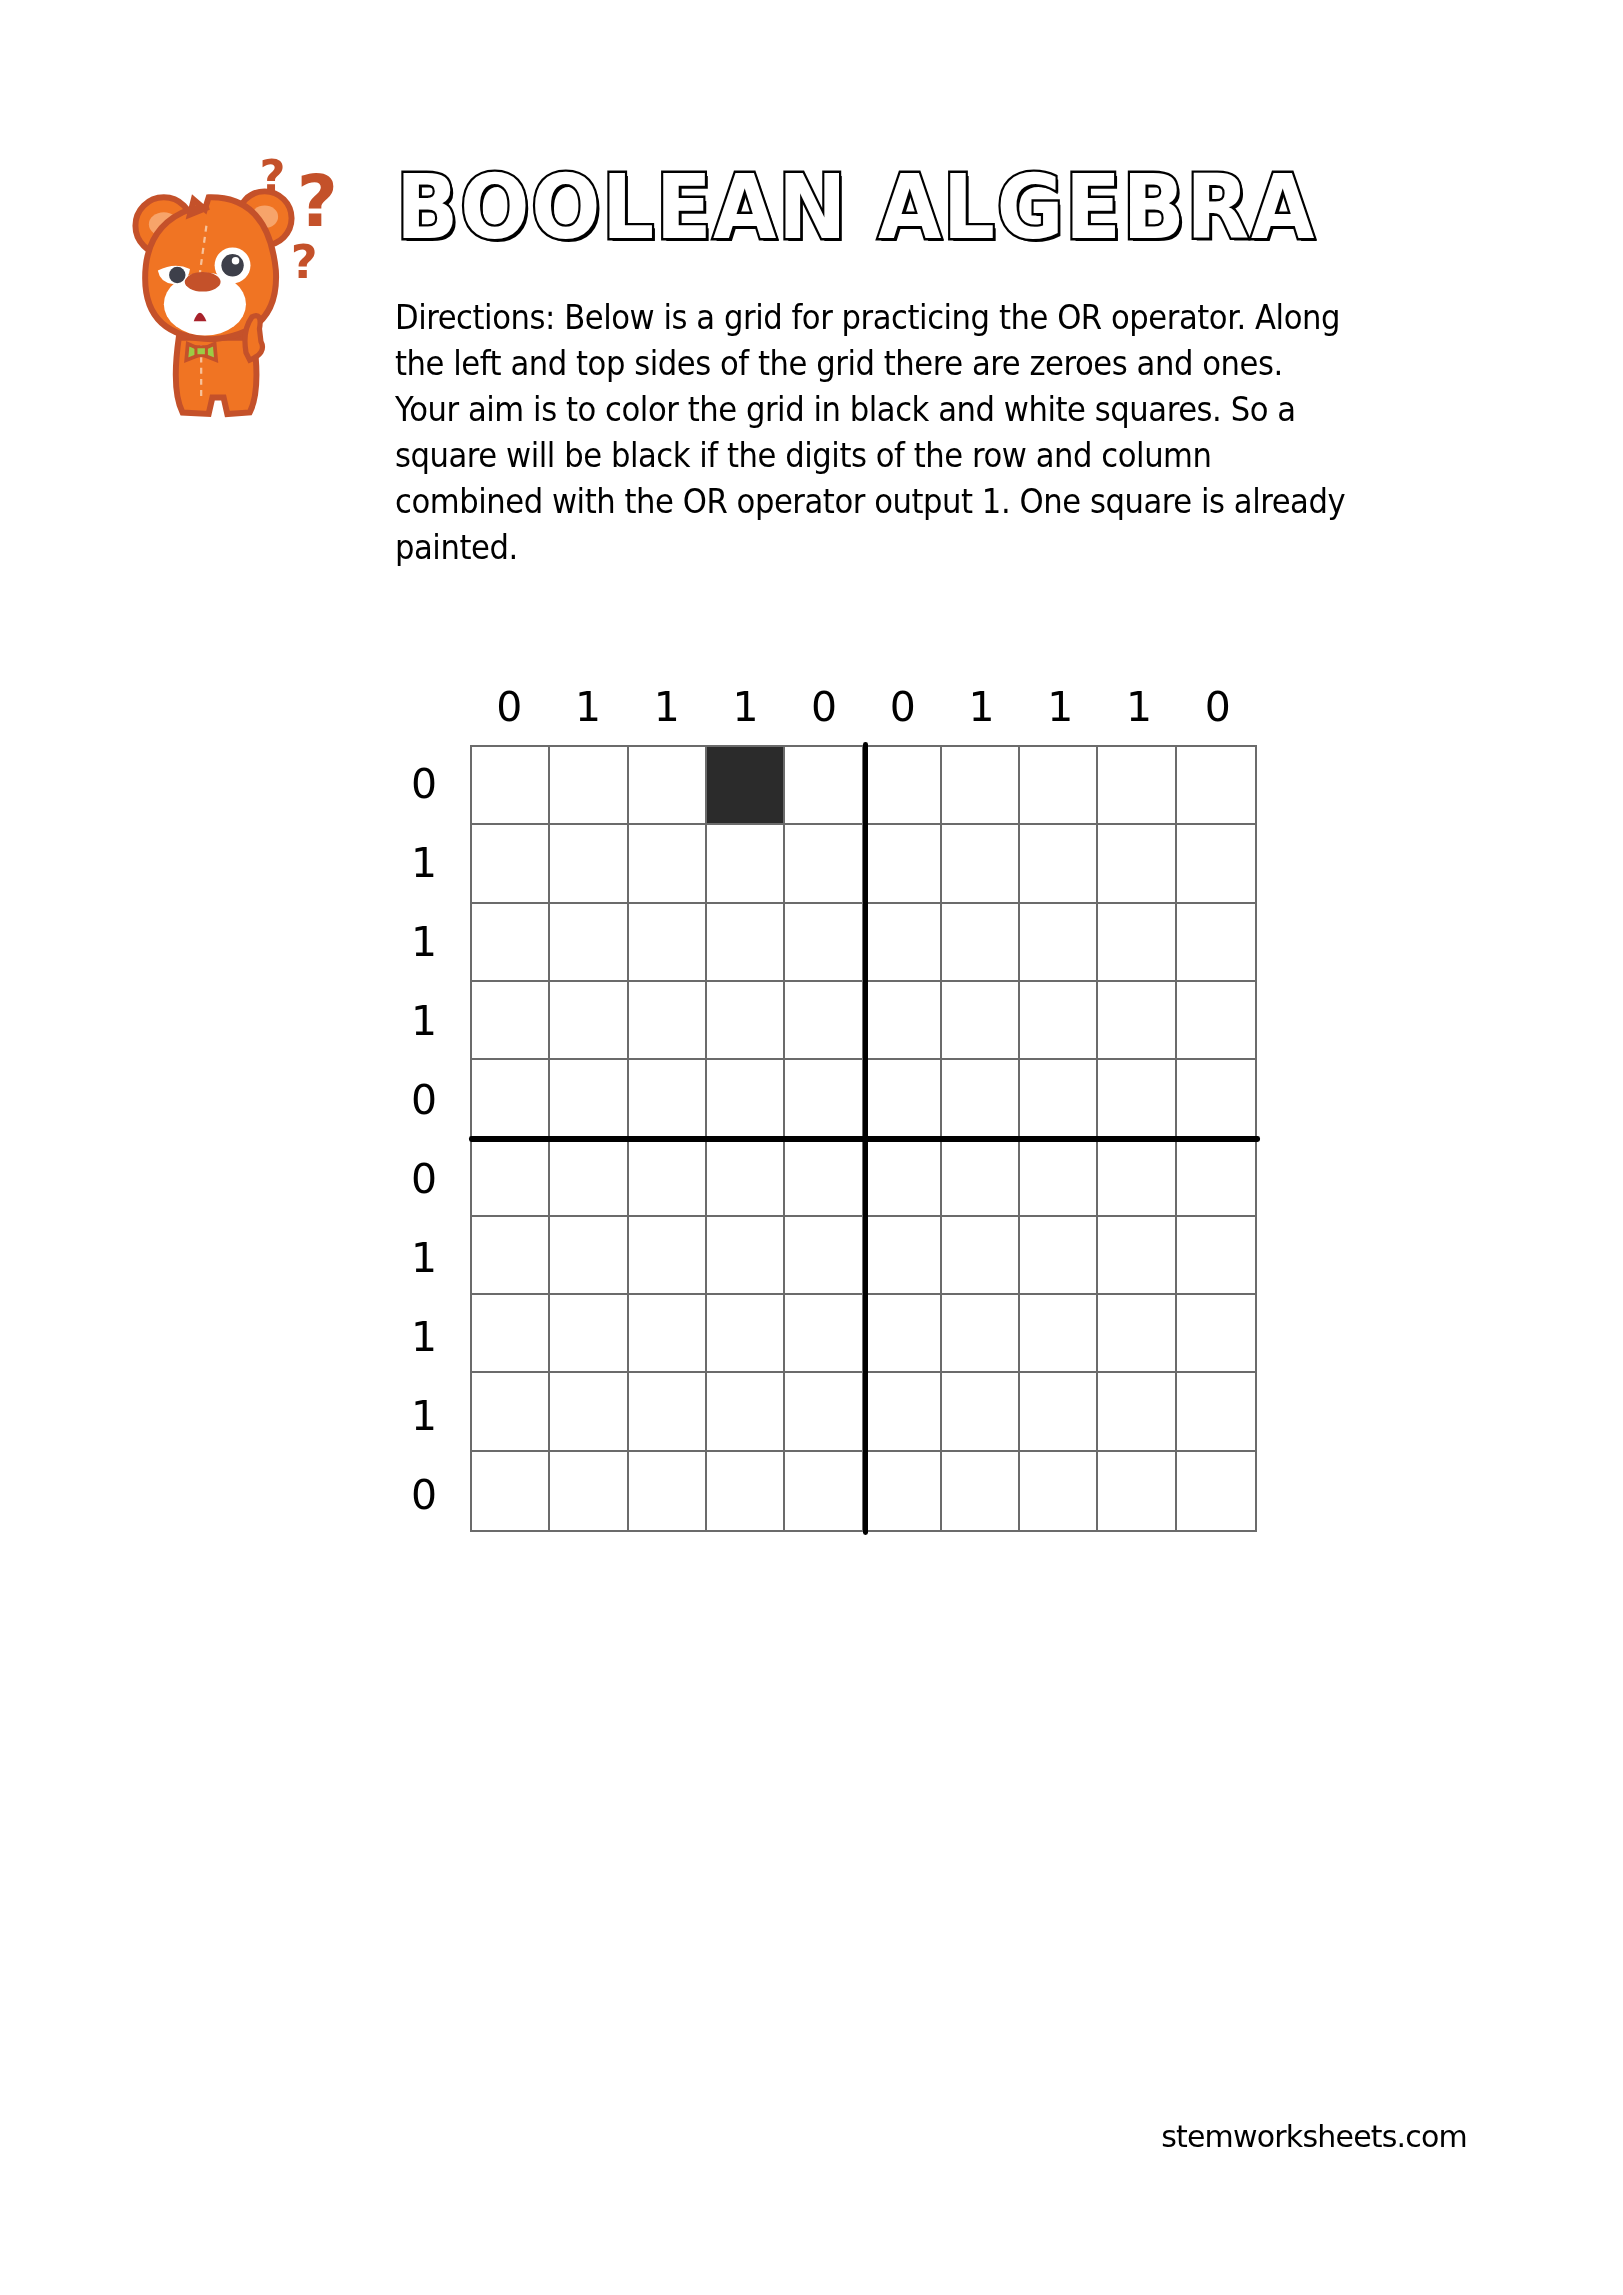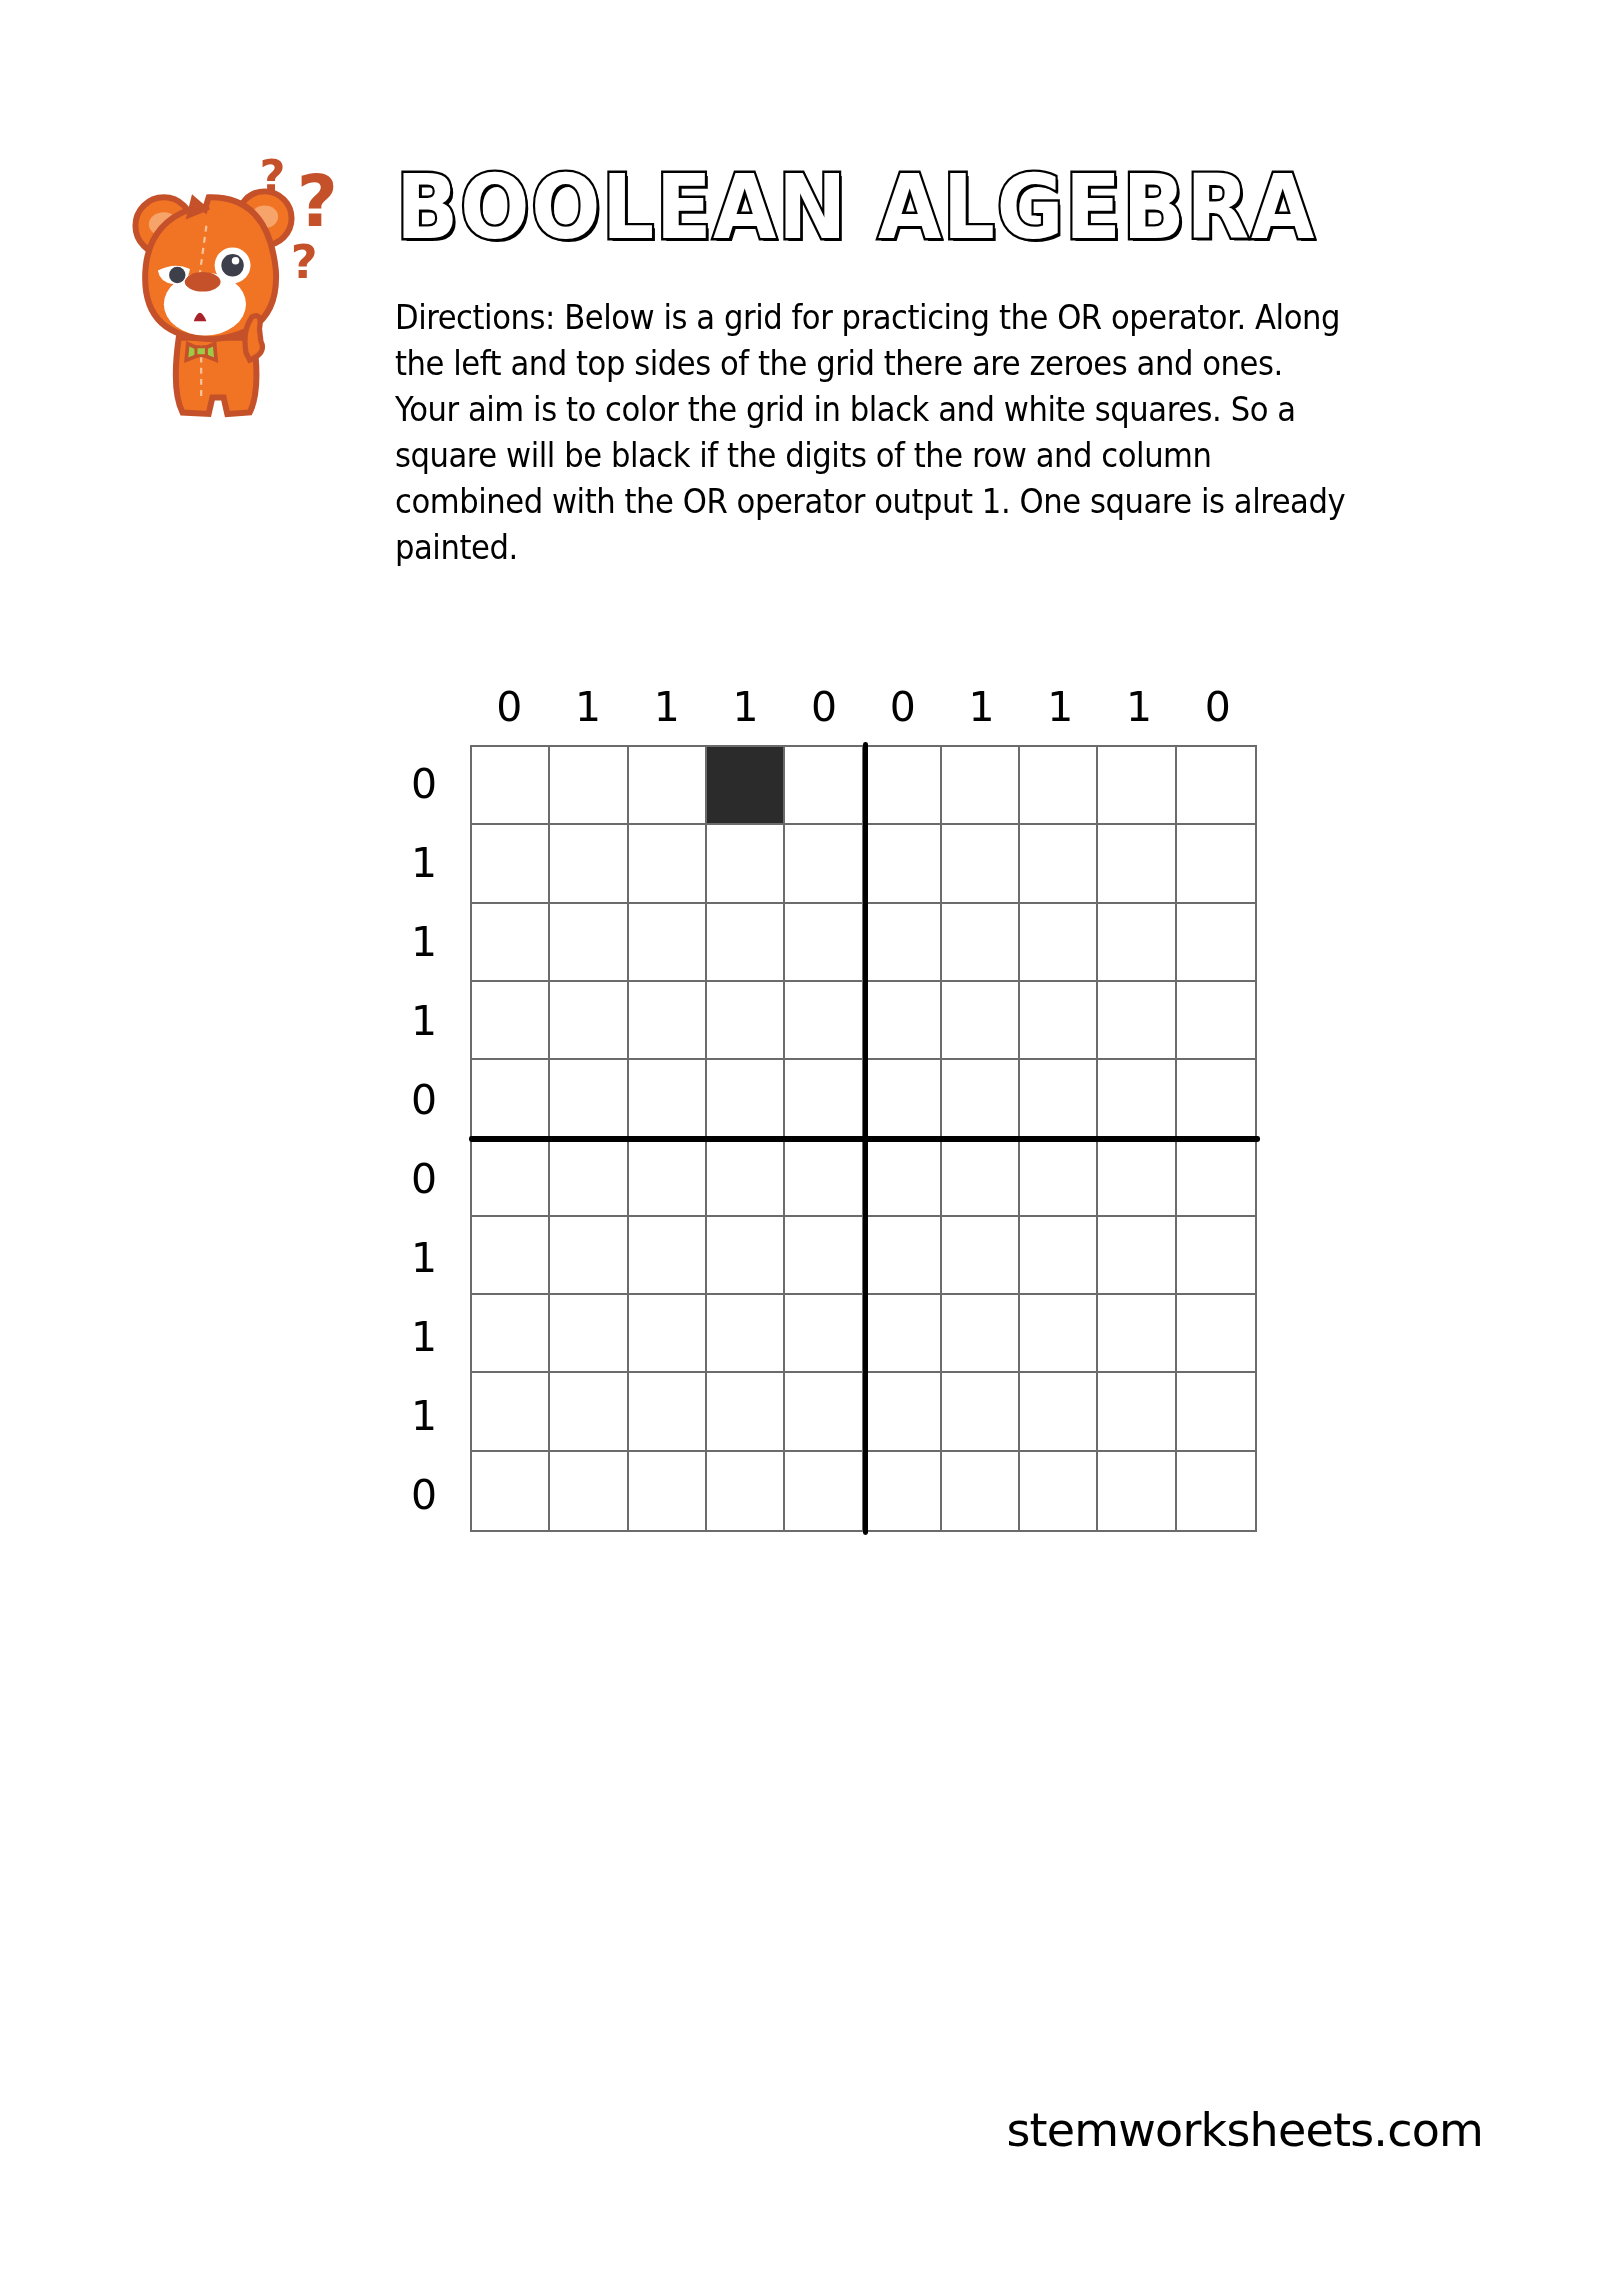--- a/index.html
+++ b/index.html
@@ -27,22 +27,22 @@
             border: 2.4px solid #6b6b6b; box-sizing: border-box; }
     .cell { border-right: 2.4px solid #6b6b6b; border-bottom: 2.4px solid #6b6b6b; background: #fff;
             box-sizing: border-box; }
     .cell.c9 { border-right: none; }
     .cell.r9 { border-bottom: none; }
     .cell.filled { background: #2b2b2b; }
     .axis-v { position: absolute; left: 863px; top: 742px; width: 4.8px; height: 793px;
               background: #000; border-radius: 2.4px; }
     .axis-h { position: absolute; left: 469px; top: 1136px; width: 791px; height: 5.6px;
               background: #000; border-radius: 2.4px; }
-    .footer { position: absolute; right: 141px; top: 2103px; font-size: 46px;
-              font-family: "DejaVu Sans", sans-serif; margin: 0; letter-spacing: -0.8px; }
+    .footer { position: absolute; right: 141px; top: 2103px; font-size: 30px;
+              font-family: "DejaVu Sans", sans-serif; margin: 16px; letter-spacing: -0.8px; }
   </style>
 </head>
 <body>
 
 <div class="mascot">
   <svg viewBox="0 0 340 380" width="254" height="293">
 
     <g fill="#c4512a" font-family="DejaVu Sans, sans-serif" font-weight="bold">
       <text x="188" y="65" font-size="60">?</text>
       <text x="238" y="110" font-size="95">?</text>

